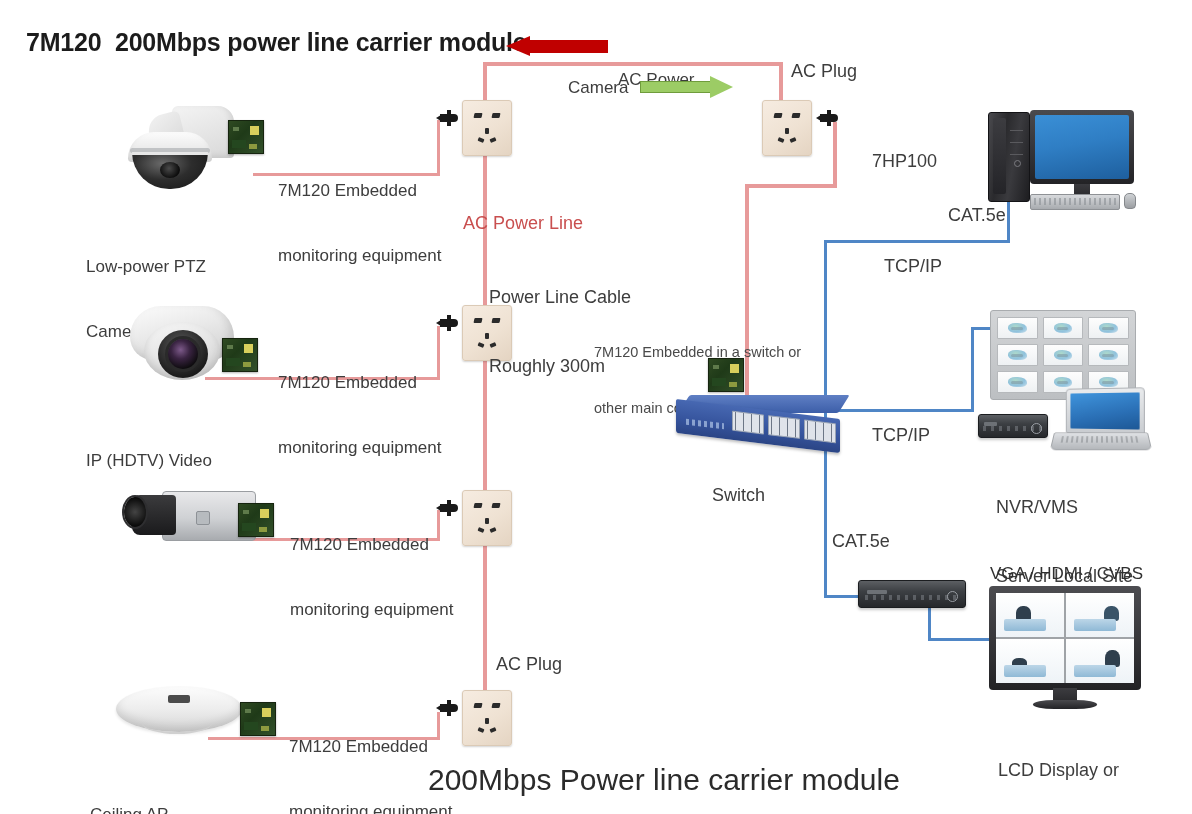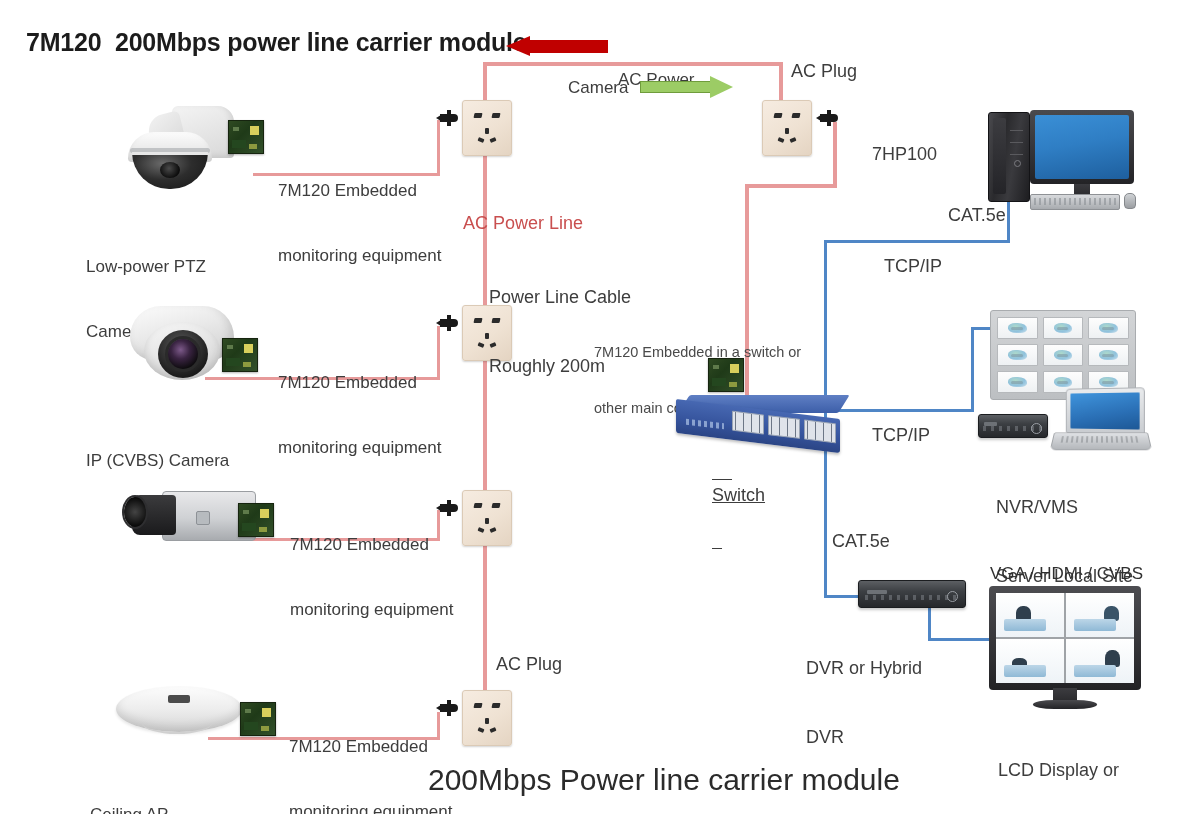--- a/index.html
+++ b/index.html
@@ -530,21 +530,21 @@
     <span class="chip c1"></span>
       <span class="chip c2"></span>
       <span class="chip c3"></span>
       <span class="chip c4"></span>
   </div>
   <div class="lbl" style="left:278px;top:328px;">
     <div>7M120 Embedded</div>
     <div>monitoring equipment</div>
   </div>
   <div class="lbl" style="left:86px;top:406px;">
-    <div>IP (CVBS) Camera</div>
+    <div>IP (HDTV) Video</div>
   </div>
 
   <div class="boxcam" style="left:124px;top:489px;">
     <div class="body"></div>
       <div class="port"></div>
     <div class="lens-barrel"></div>
       <div class="lens-front"></div>
   </div>
   <div class="pcb" style="left:238px;top:503px;">
     <span class="chip c1"></span>
@@ -572,21 +572,21 @@
     <div>7M120 Embedded</div>
     <div>monitoring equipment</div>
   </div>
   <div class="lbl" style="left:90px;top:760px;">
     <div>Ceiling AP</div>
   </div>
 
   <div class="lbl red" style="left:463px;top:212px;font-size:18px;">AC Power Line</div>
   <div class="lbl" style="left:489px;top:240px;font-size:18px;">
     <div>Power Line Cable</div>
-    <div>Roughly 200m</div>
+    <div>Roughly 300m</div>
   </div>
 
   <div class="lbl small" style="left:594px;top:306px;">
     <div>7M120 Embedded in a switch or</div>
     <div>other main control equipment</div>
   </div>
 
   <div class="lbl" style="left:791px;top:60px;font-size:18px;">AC Plug</div>
   <div class="lbl" style="left:496px;top:653px;font-size:18px;">AC Plug</div>
 
@@ -599,25 +599,25 @@
   <div class="netswitch" style="left:676px;top:395px;">
     <div class="top"></div>
     <div class="face"></div>
     <div class="leds"></div>
     <div class="ports">
       <span class="pblk"></span>
       <span class="pblk"></span>
       <span class="pblk"></span>
     </div>
   </div>
-  <div class="lbl" style="left:712px;top:438px;font-size:18px;text-decoration:underline;">
+  <div class="lbl" style="left:712px;top:438px;font-size:18px;">
     <div>Switch</div>
   </div>
 
-  <div class="lbl" style="left:872px;top:143px;font-size:18px;">7HP100</div>
+  <div class="lbl" style="left:872px;top:150px;font-size:18px;">7HP100</div>
 
   <div class="tower" style="left:988px;top:112px;">
     <div class="case"></div>
       <div class="panel"></div>
     <div class="bayline" style="top:18px;"></div>
     <div class="bayline" style="top:30px;"></div>
     <div class="bayline" style="top:42px;"></div>
     <div class="pwr"></div>
   </div>
 
@@ -660,24 +660,20 @@
   <div class="lbl" style="left:996px;top:450px;font-size:18px;">
     <div>NVR/VMS</div>
     <div>Server Local Site</div>
   </div>
 
   <div class="lbl" style="left:832px;top:530px;font-size:18px;">CAT.5e</div>
   <div class="nvr" style="left:858px;top:580px;width:106px;height:26px;">
     <span class="tray"></span>
       <span class="strip"></span>
       <span class="btn"></span>
-  </div>
-  <div class="lbl" style="left:806px;top:611px;font-size:18px;">
-    <div>DVR or Hybrid</div>
-    <div>DVR</div>
   </div>
 
   <div class="lbl" style="left:990px;top:563px;font-size:17px;color:#2f2f2f;">VGA / HDMI / CVBS</div>
   <div class="lcd" style="left:989px;top:586px;">
     <div class="frame">
       <div class="quad">
         <span class="q a">
             <i class="person"></i>
             <i class="desk"></i>
           </span>

